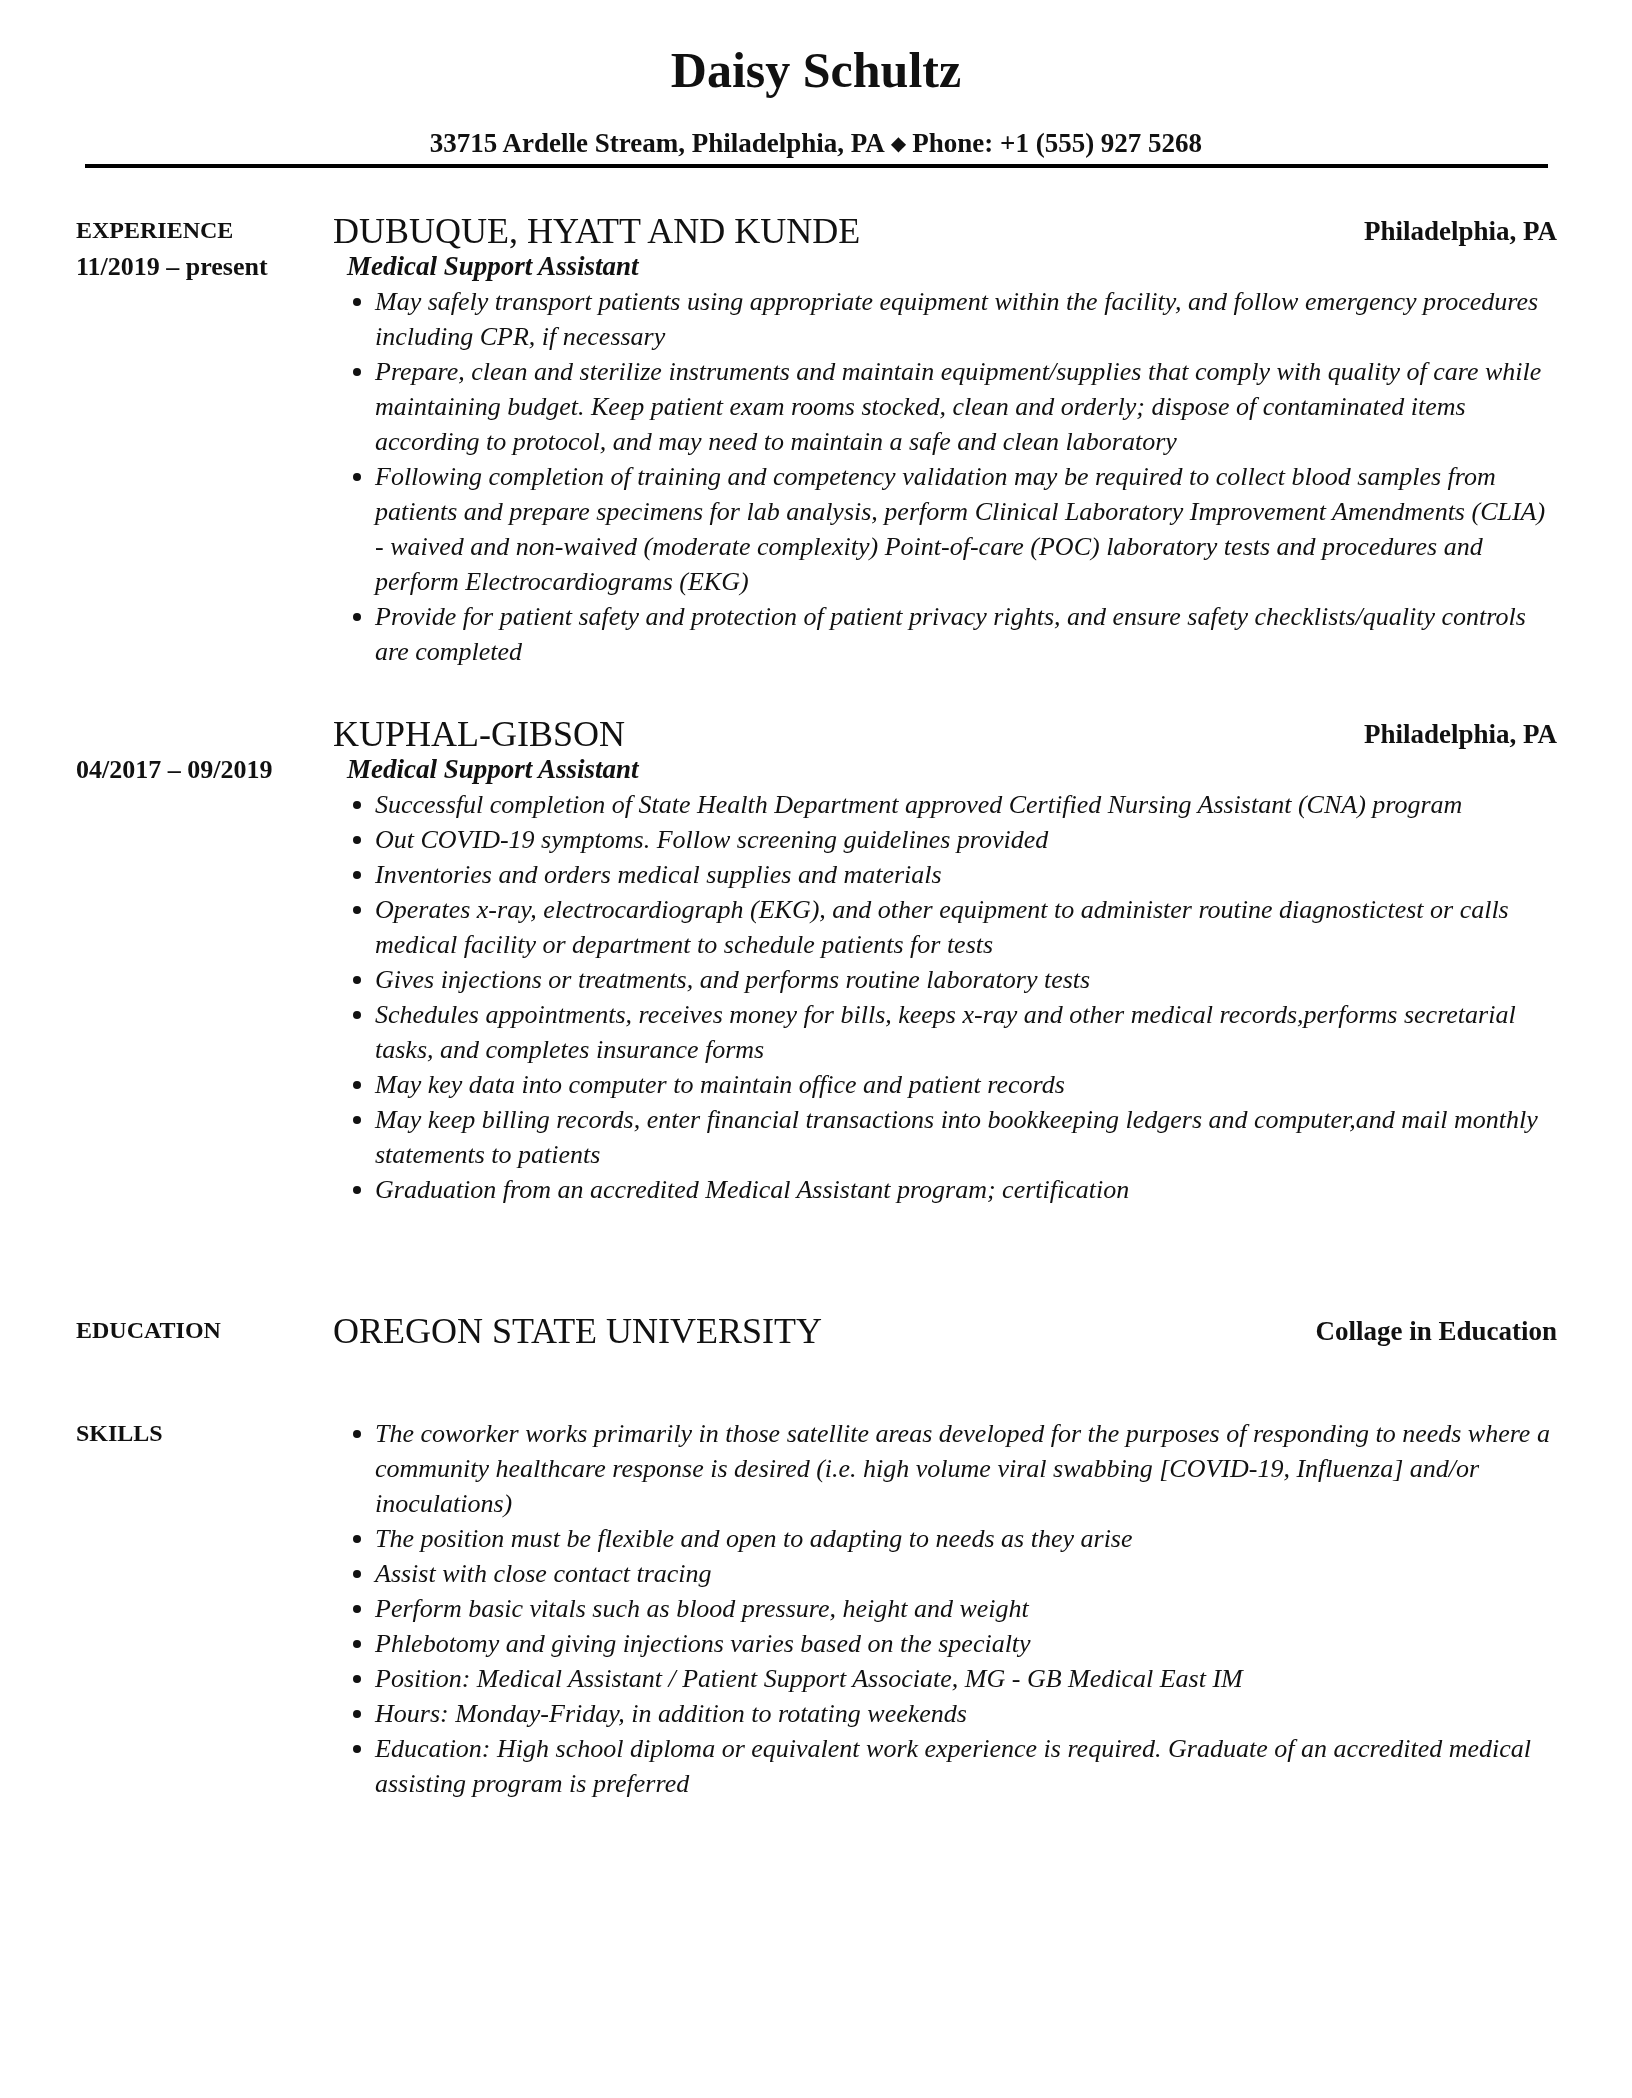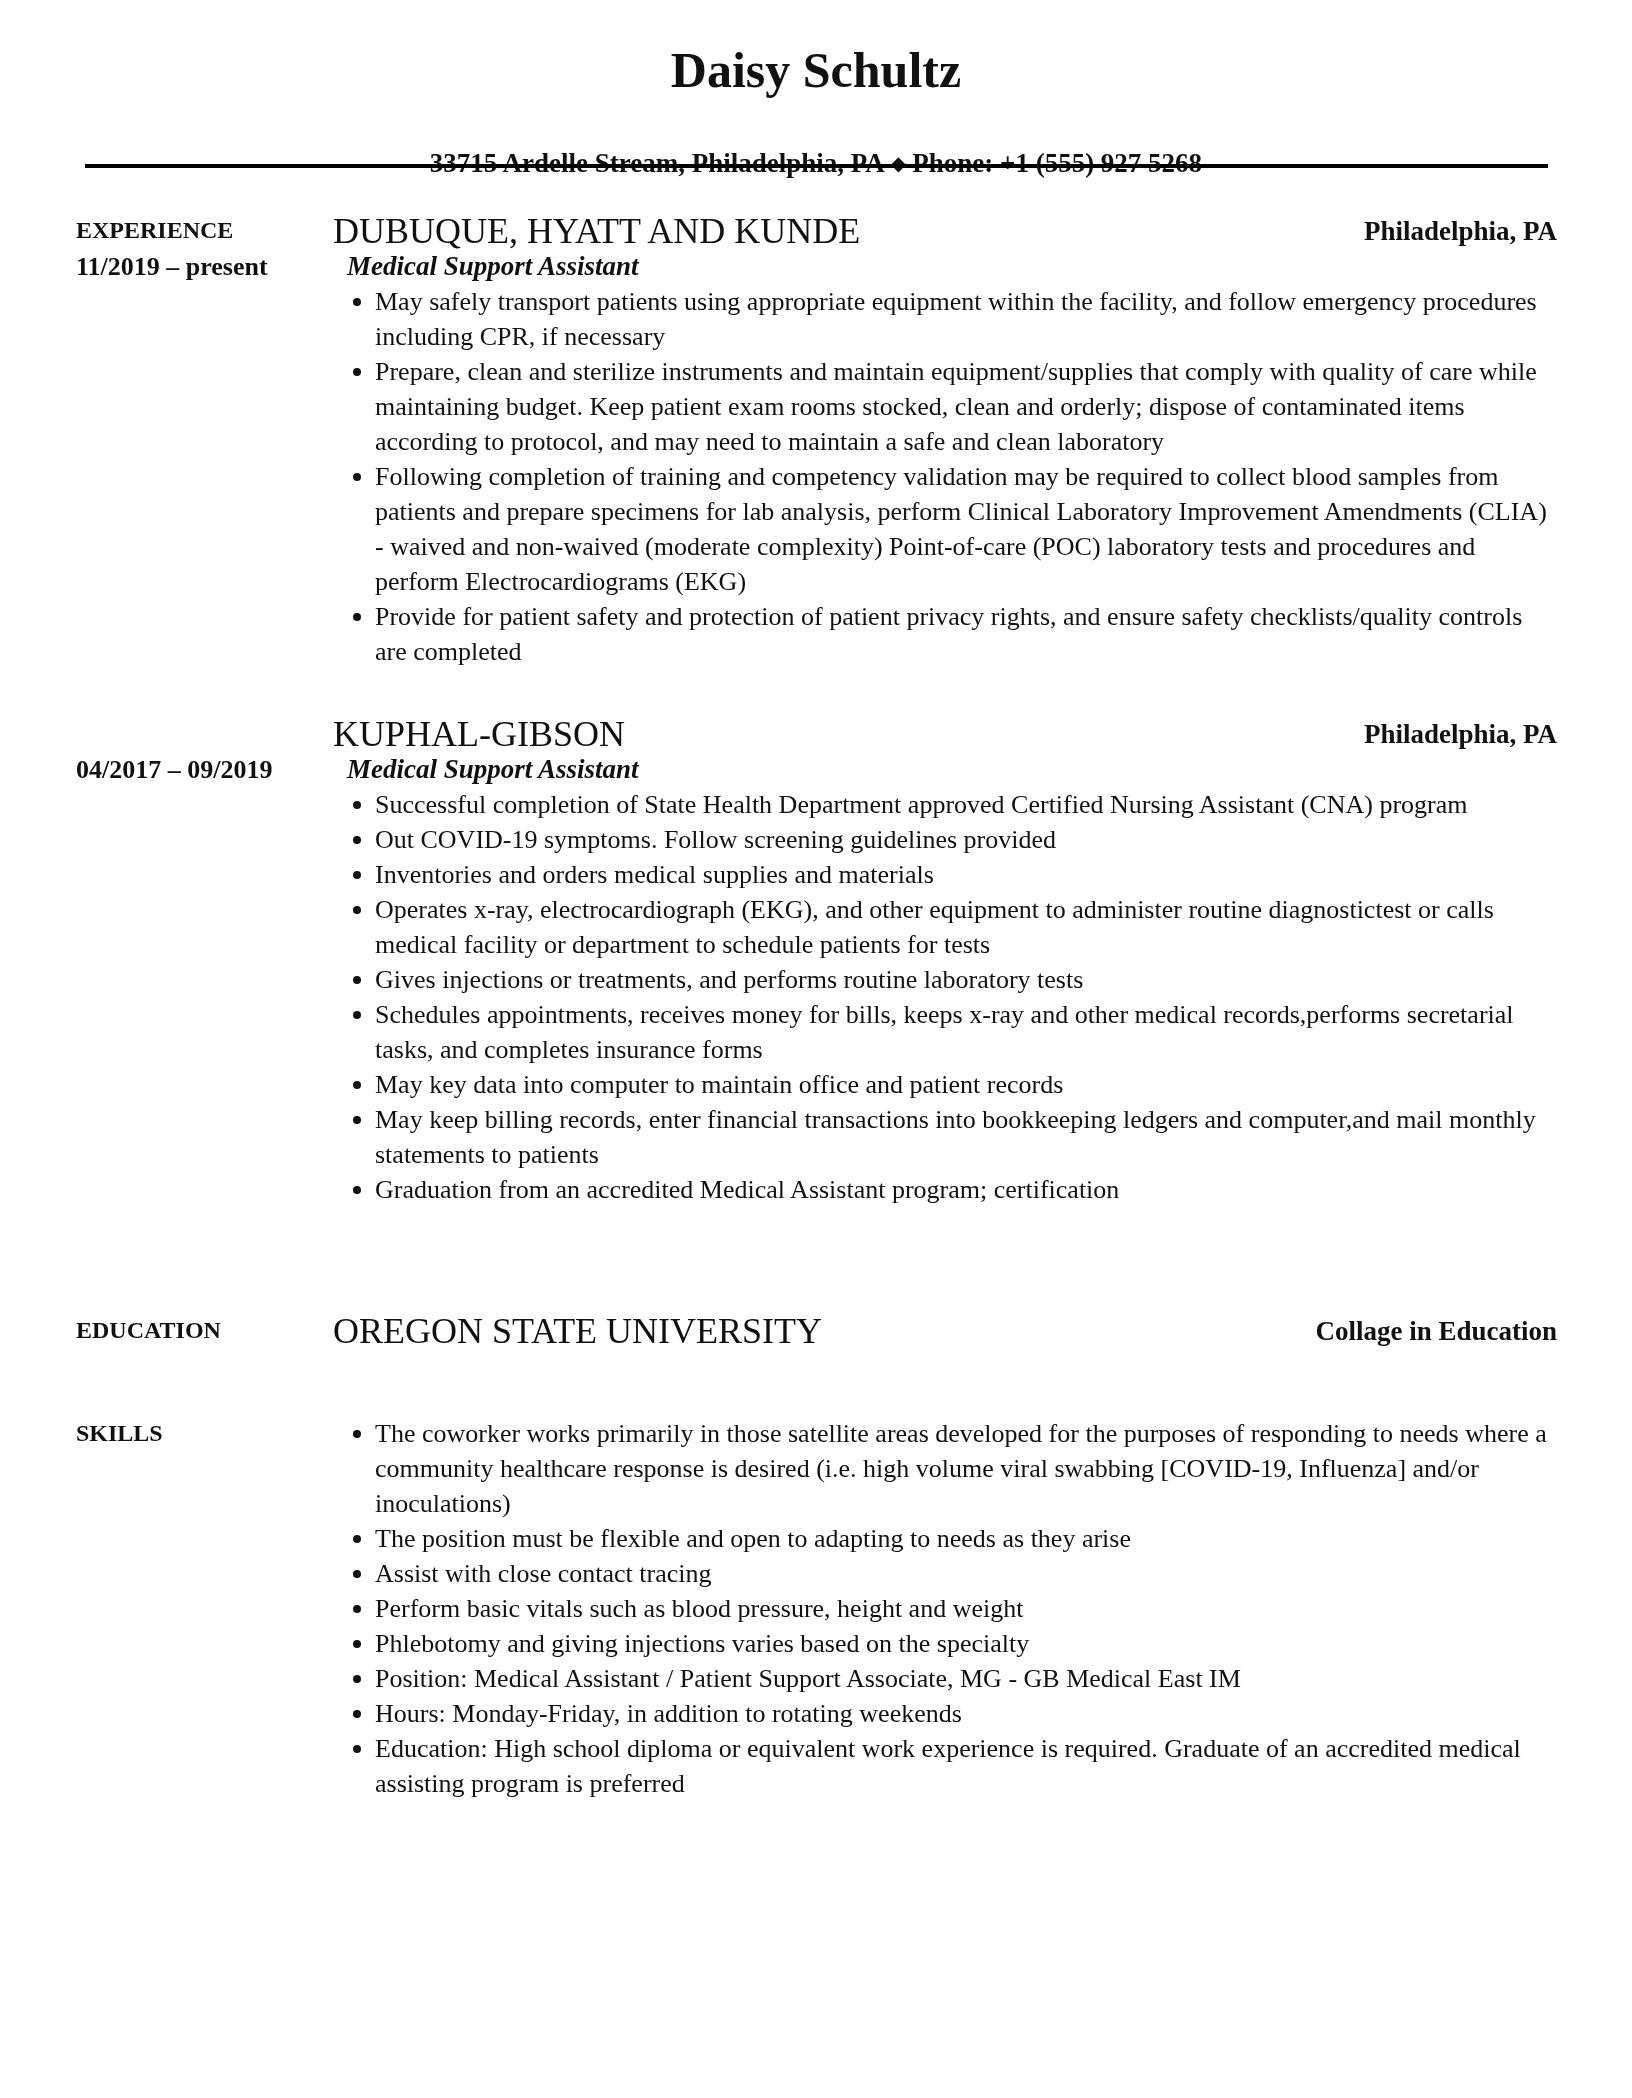--- a/index.html
+++ b/index.html
@@ -43,21 +43,20 @@
     }
     .contact {
       position: absolute;
       left: 0;
       width: 1632px;
       top: 126px;
       font-size: 27px;
       font-weight: bold;
       line-height: 34px;
       text-align: center;
-      margin-top: 20px;
     }
     .contact .sep {
       display: inline-block;
       font-size: 20px;
       margin: 0 6px;
       vertical-align: 2px;
     }
     .rule {
       position: absolute;
       left: 85px;
@@ -140,20 +139,21 @@
       list-style: none;
       margin: 0;
       padding: 0;
     }
     ul.bullets li {
       position: relative;
       padding-left: 42px;
       font-size: 26px;
       line-height: 35px;
       width: 1180px;
+      font-style: italic;
     }
     ul.bullets li .dot {
       position: absolute;
       left: 20px;
       top: 14px;
       width: 8px;
       height: 8px;
       border-radius: 50%;
       background: #111111;
     }

